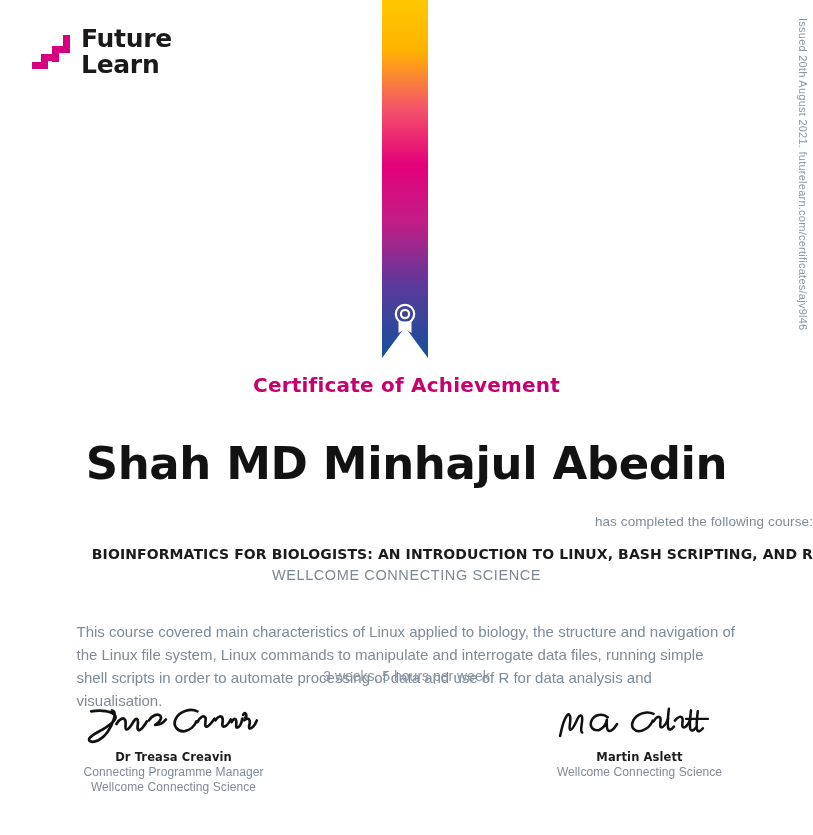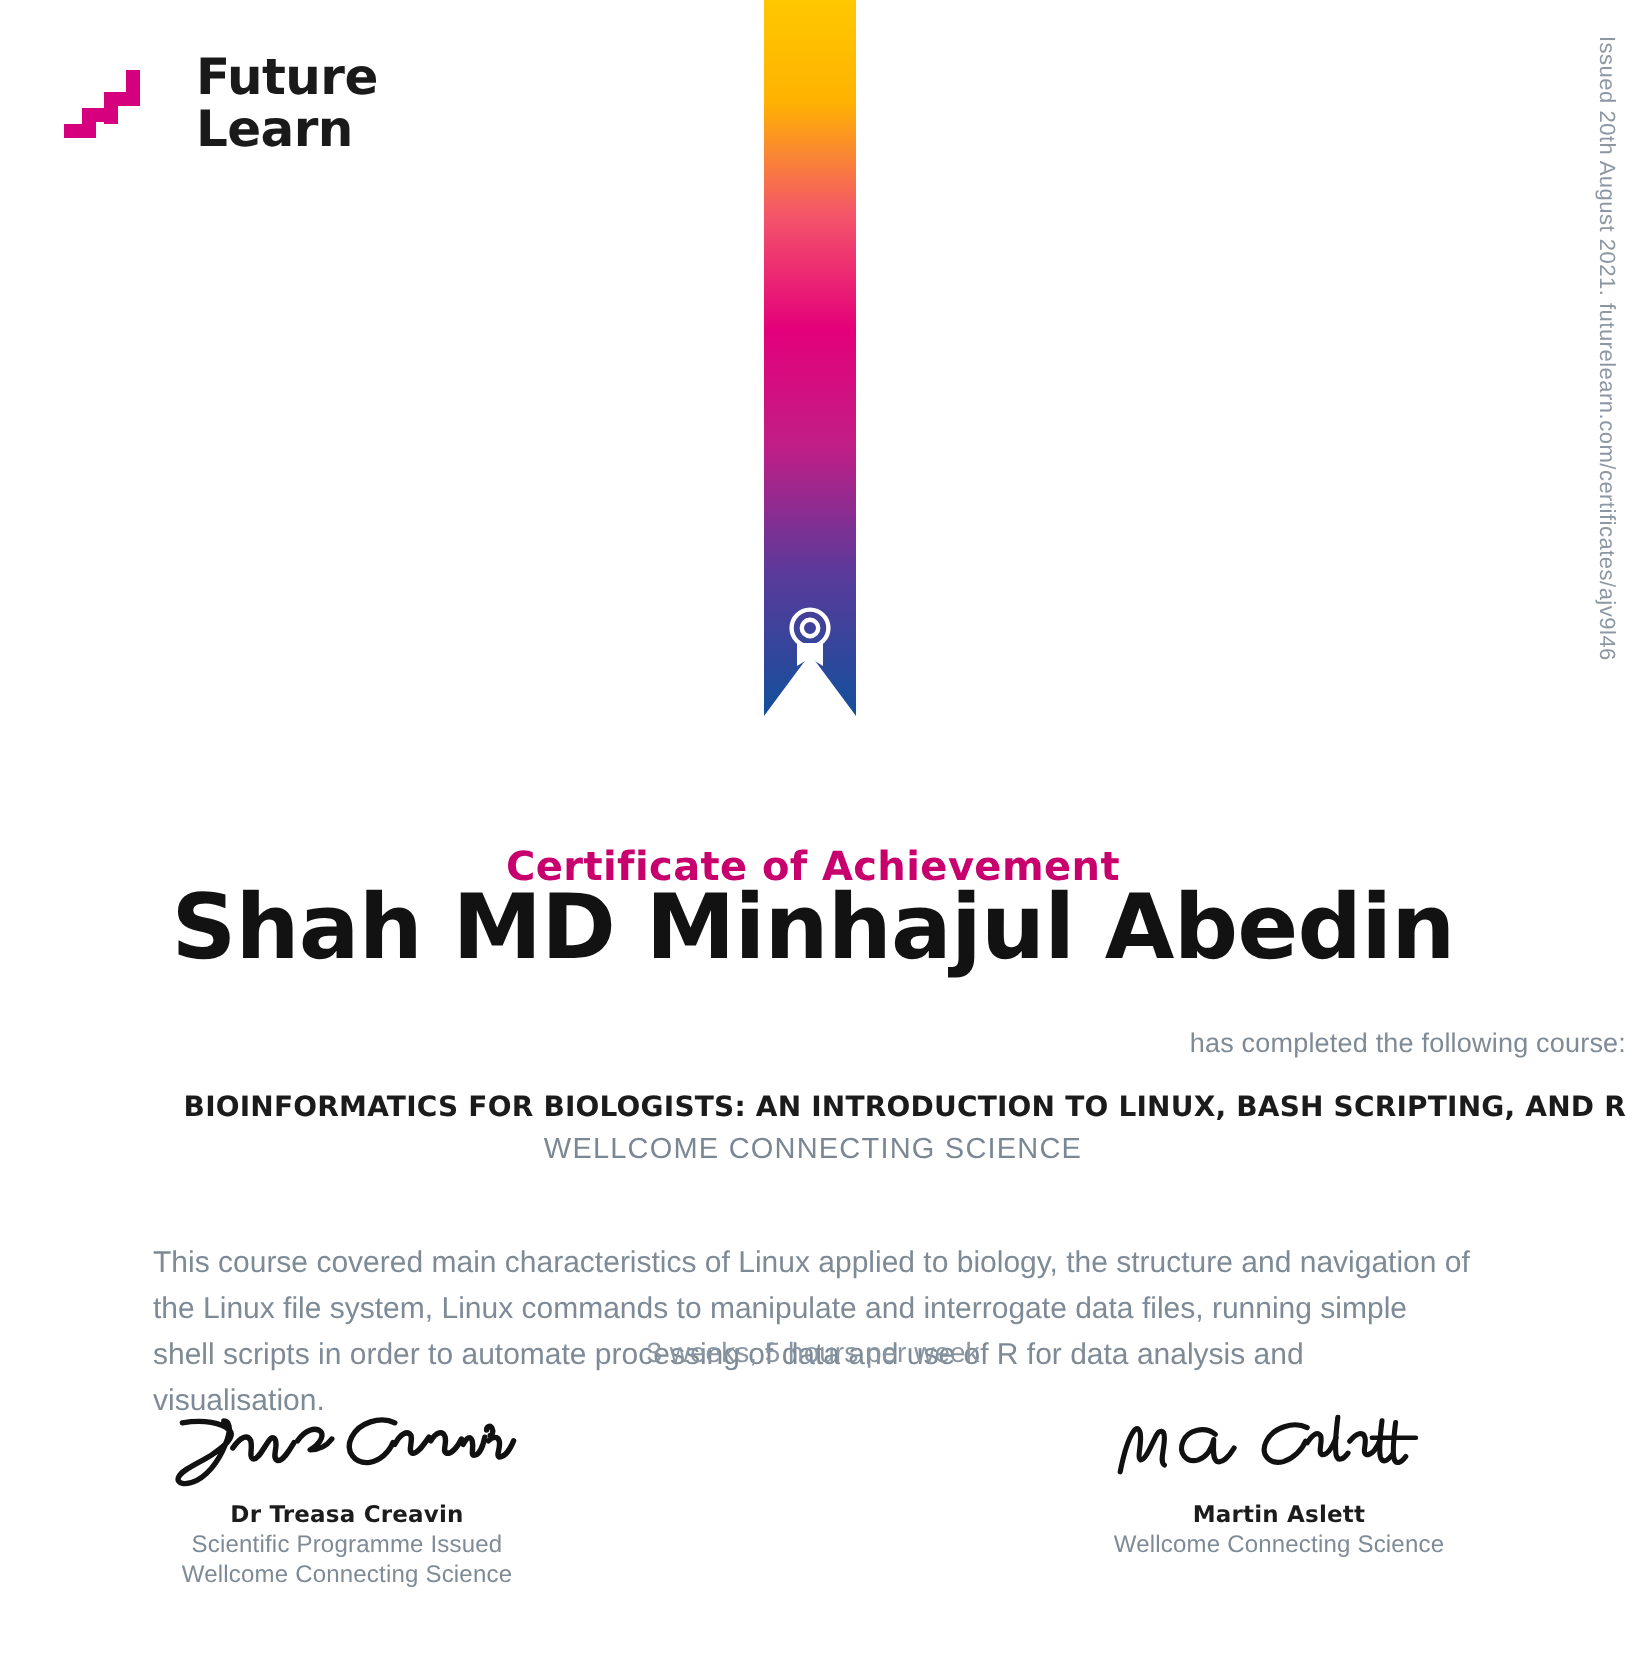--- a/index.html
+++ b/index.html
@@ -22,21 +22,21 @@
     box-sizing: border-box;
   }
 
   
   .logo {
     position: absolute;
     left: 30px;
     top: 26px;
     display: flex;
     align-items: center;
-    gap: 20px;
+    gap: 3px;
   }
   .logo-mark {
     width: 48px;
     height: 48px;
     flex: 0 0 48px;
   }
   .logo-word {
     font-family: "DejaVu Sans", sans-serif;
     font-size: 25px;
     font-weight: 700;
@@ -75,21 +75,20 @@
     position: absolute;
     top: 373px;
     left: 0;
     width: 100%;
     text-align: center;
     font-family: "DejaVu Sans", sans-serif;
     font-size: 20px;
     font-weight: 700;
     letter-spacing: 0.2px;
     color: #c8006e;
-    margin-top: 48px;
   }
 
   .recipient {
     position: absolute;
     top: 437px;
     left: 0;
     width: 100%;
     text-align: center;
     font-family: "DejaVu Sans", sans-serif;
     font-size: 45px;
@@ -267,21 +266,21 @@
             <path d="M126 10 C118 6 106 10 102 18 C98 26 104 33 112 32 C118 31 123 26 125 21" stroke-width="3"></path>
             <path d="M126 22 C129 16 133 14 135 17 C136 21 133 26 136 27 C139 27 142 22 145 18" stroke-width="3"></path>
             <path d="M146 20 C149 15 153 14 154 18 C155 22 152 26 155 27 C158 27 161 23 163 19" stroke-width="3"></path>
             <path d="M164 22 C166 18 168 17 169 20 C170 24 168 28 170 28 C173 28 175 23 176 18" stroke-width="3"></path>
             <path d="M177 14 C177 12 179 11 180 13 C181 15 180 17 179 17" stroke-width="3"></path>
             <path d="M178 20 C180 18 183 17 184 20 C185 24 182 28 184 29 C187 29 190 25 192 20" stroke-width="3"></path>
           </g>
         </svg>
       </div>
       <div class="sig-name">Dr Treasa Creavin</div>
-      <div class="sig-role">Scientific Programme Issued</div>
+      <div class="sig-role">Connecting Programme Manager</div>
       <div class="sig-org">Wellcome Connecting Science</div>
     </div>
 
     <div class="sig-block">
       <div class="sig-img">
         <svg viewBox="0 0 200 48" width="170" height="44" aria-hidden="true">
           <g fill="none" stroke="#111111" stroke-linecap="round" stroke-linejoin="round">
             <path d="M6 38 C8 28 11 18 14 14 C16 11 18 13 18 18 C18 24 16 30 18 31 C21 31 24 23 27 17 C29 13 32 13 32 18 C32 25 29 32 32 34" stroke-width="3"></path>
             <path d="M62 16 C56 11 46 13 43 20 C40 27 45 33 52 31 C57 29 60 24 61 19 C61 24 60 30 63 32 C66 33 70 29 73 24" stroke-width="3"></path>
             <path d="M116 12 C108 8 96 12 92 20 C88 28 94 34 102 32 C108 30 113 25 115 20" stroke-width="3"></path>

